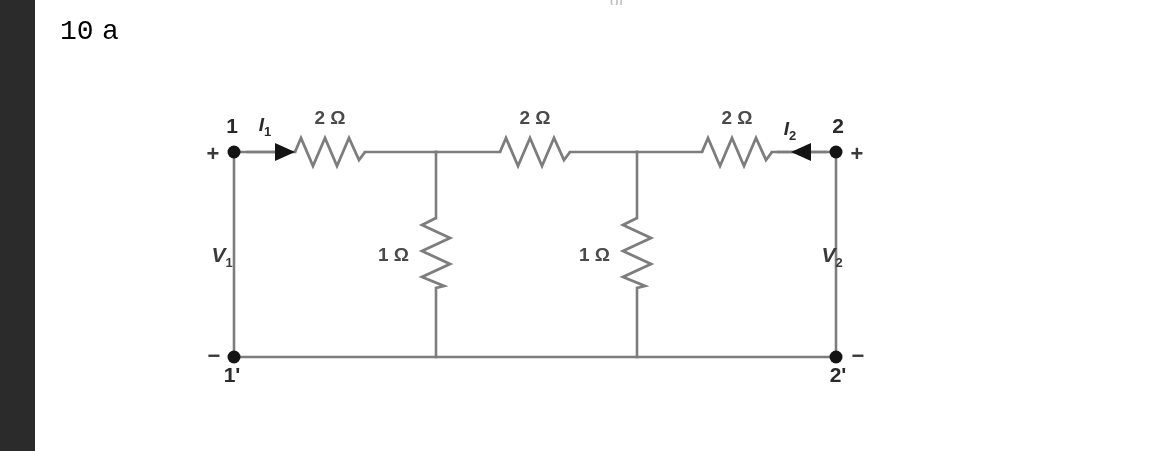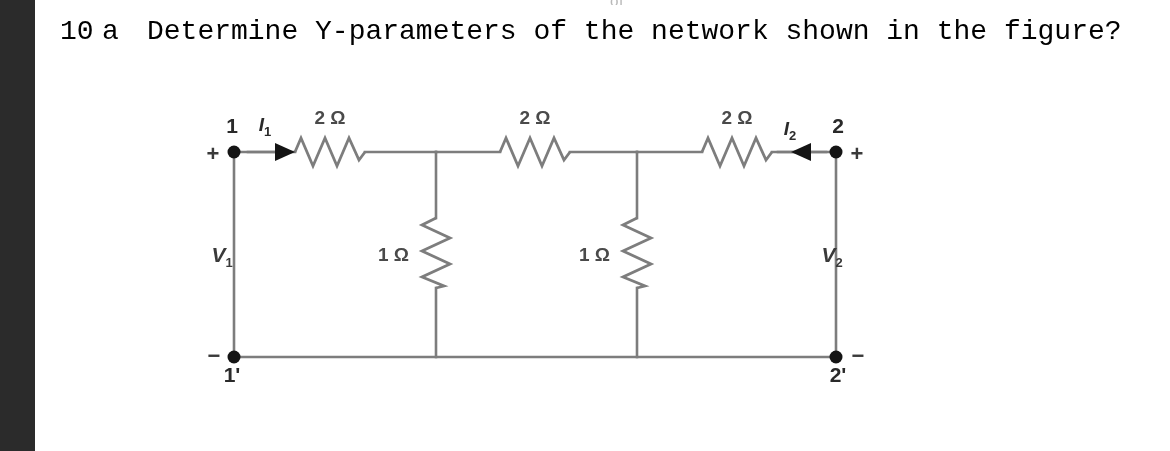--- a/index.html
+++ b/index.html
@@ -122,21 +122,20 @@
 </head>
 <body>
 
 <div class="edge-bar"></div>
 
 <div class="clipped-strip">of</div>
 
 <div class="question-line">
   <span class="q-num">10</span>
   <span class="q-sub">a</span>
-  <span class="q-text">Determine Y-parameters of the network shown in the figure?</span>
 </div>
 
 <div class="figure">
 <svg width="1170" height="451" viewBox="0 0 1170 451" xmlns="http://www.w3.org/2000/svg">
 
   <path class="wire" d="M234,152 L295,152"></path>
 
   <path class="wire" d="M365,152 L436,152"></path>
 
   <path class="wire" d="M436,152 L500,152"></path>

